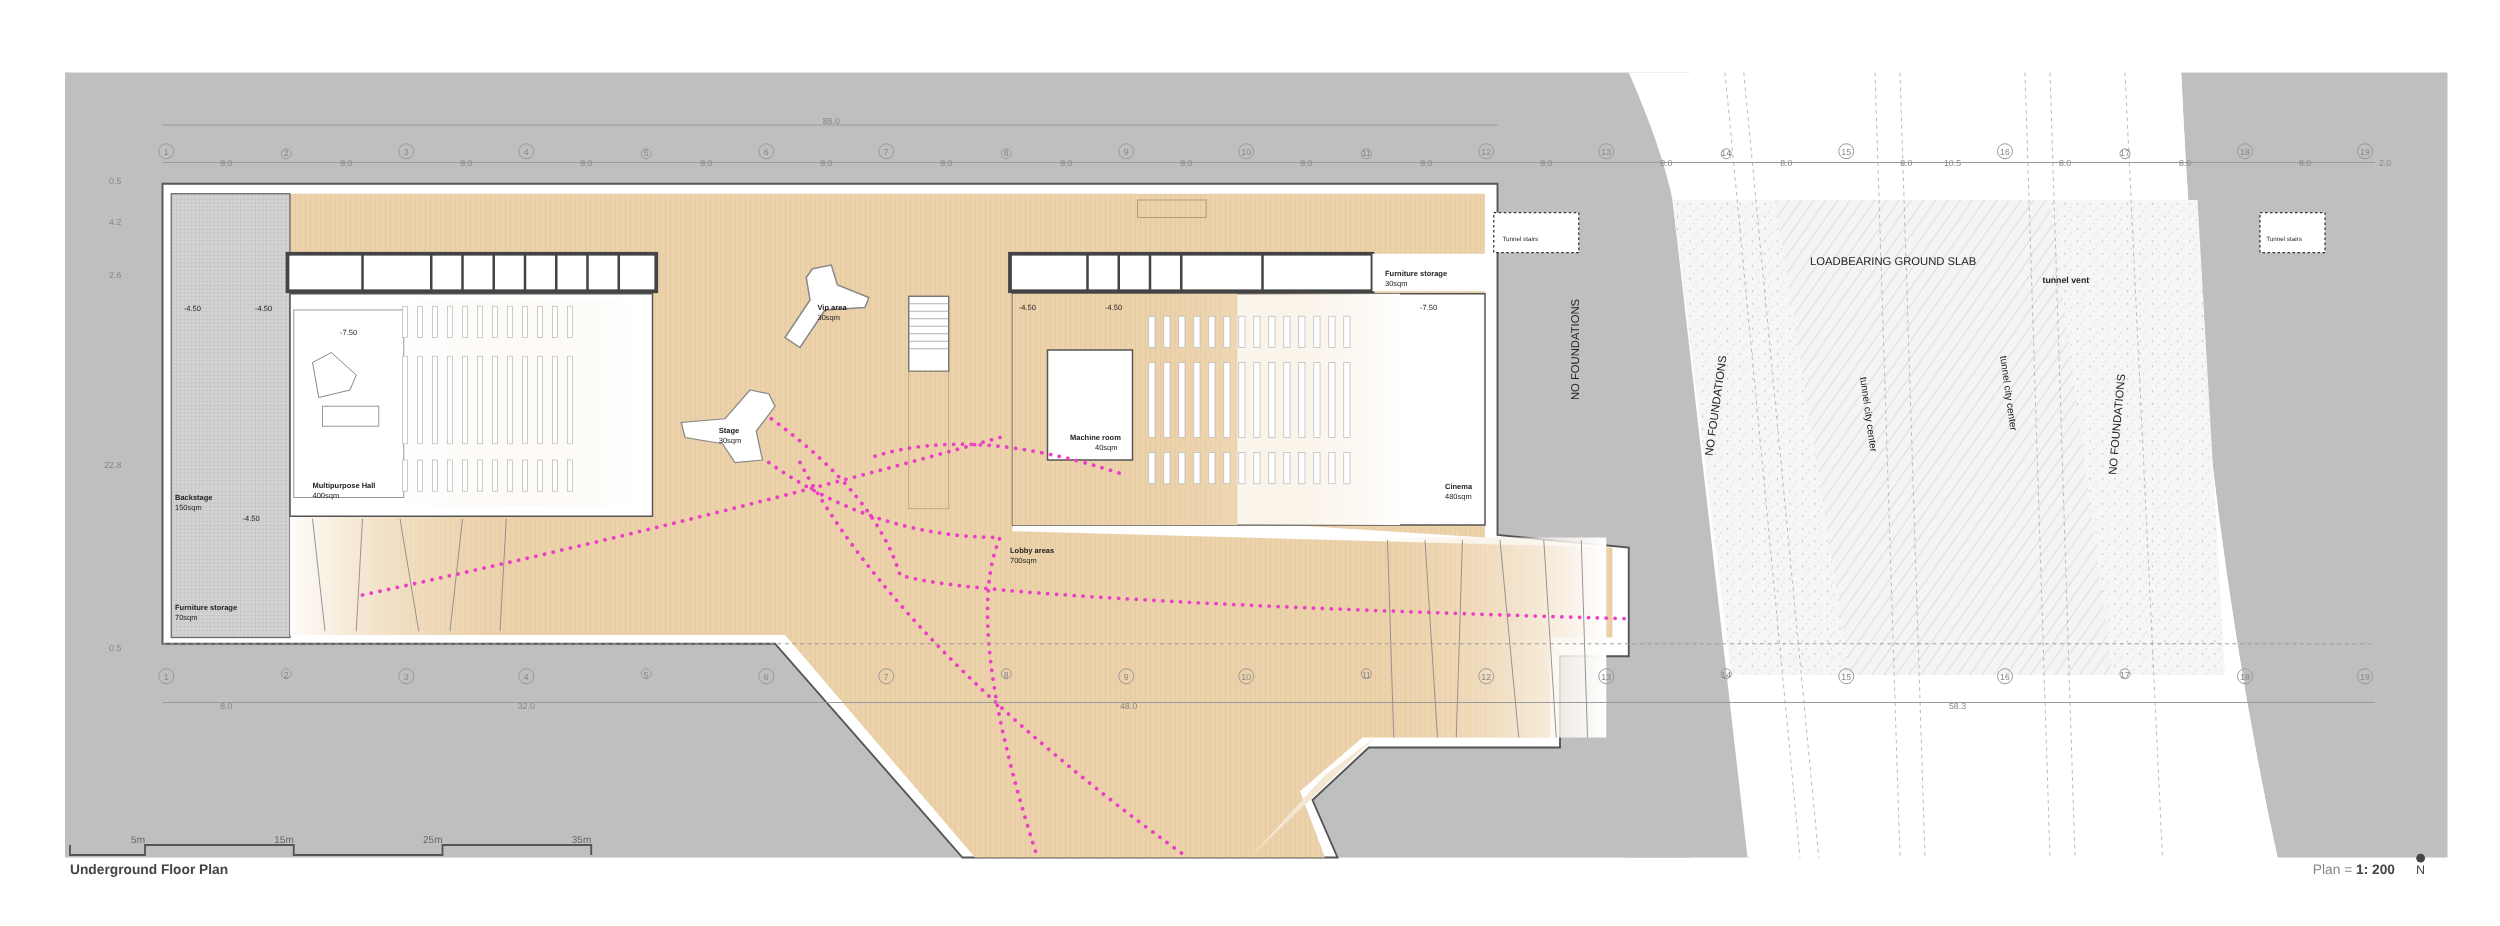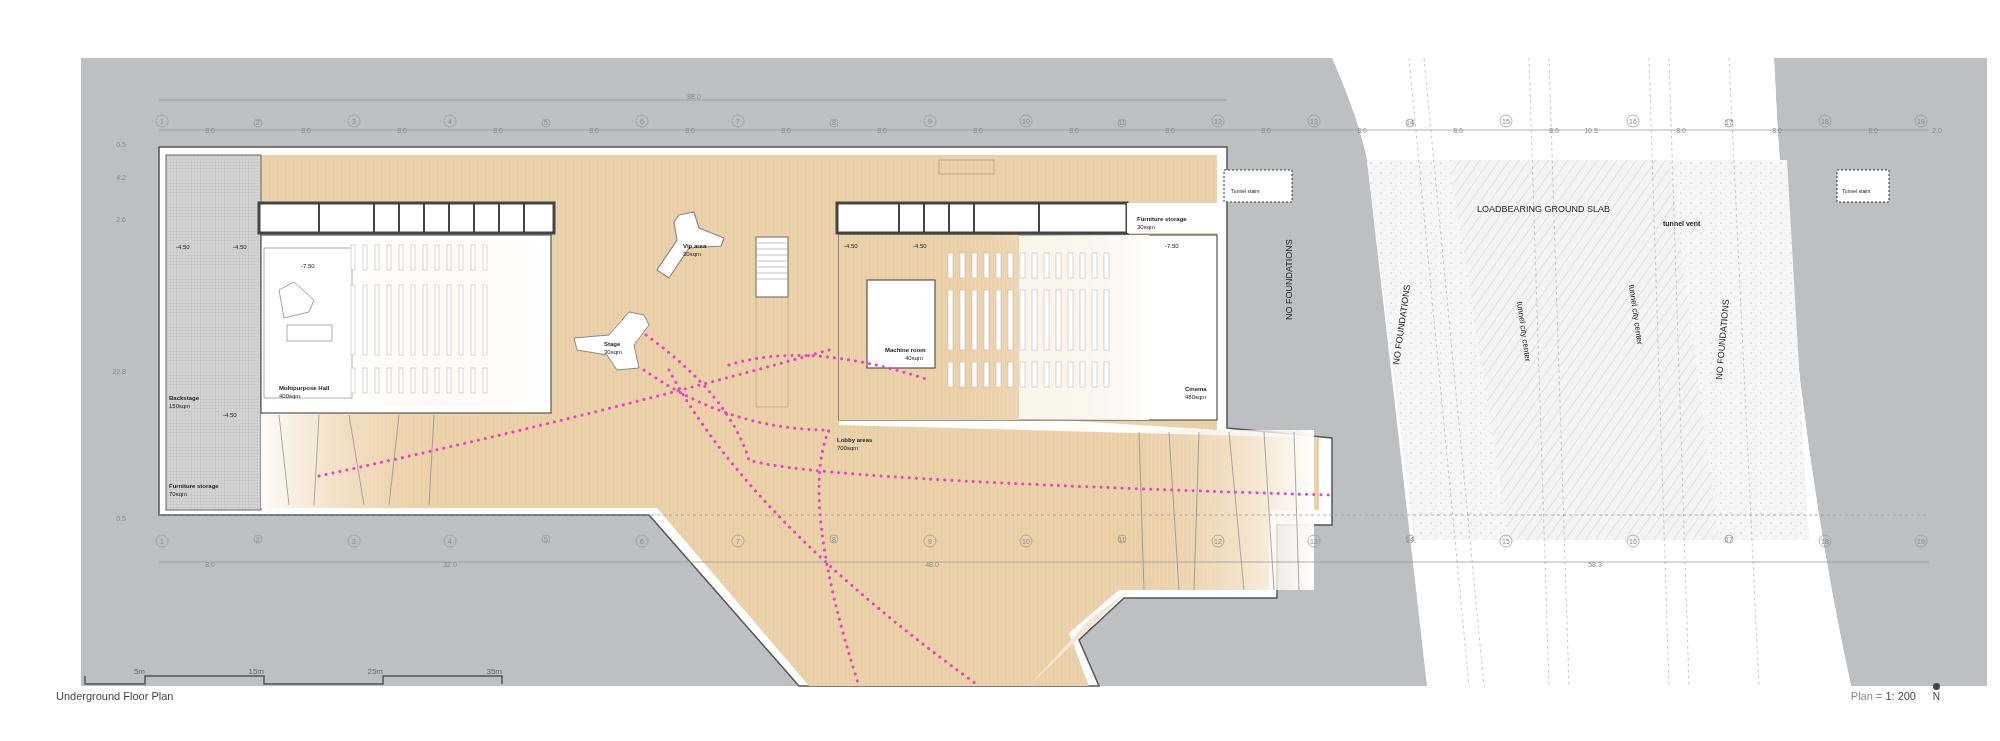--- a/index.html
+++ b/index.html
@@ -1,21 +1,21 @@
 <!DOCTYPE html>
 <html><head>
 <meta charset="utf-8">
 <style>
   html,body{margin:0;padding:0;background:#ffffff;}
   body{width:2000px;height:741px;position:relative;overflow:hidden;font-family:"Liberation Sans",sans-serif;color:#222;}
-  .stage{position:absolute;left:0;top:0;width:1680px;height:741px;margin-left:29px;}
+  .stage{position:absolute;left:0;top:0;width:1680px;height:741px;}
   svg text{font-family:"Liberation Sans",sans-serif;}
-  .caption{position:absolute;left:56px;top:690px;font-size:11px;color:#444;}
+  .caption{position:absolute;left:56px;top:690px;font-size:11px;color:#444;font-weight:bold;}
   .scale-label{position:absolute;right:84px;top:690px;font-size:11px;color:#888;}
-  .scale-label b{color:#444;font-weight:normal;}
+  .scale-label b{color:#444;font-weight:bold;}
   .north{position:absolute;right:60px;top:683px;font-size:10px;color:#444;text-align:center;line-height:10px;}
   .north .dot{display:block;width:7px;height:7px;border-radius:50%;background:#444;margin:0 auto 2px;}
 </style>
 </head>
 <body>
 
 <div class="stage">
 <svg width="2000" height="741" viewBox="0 0 2000 741" xmlns="http://www.w3.org/2000/svg">
   <defs>
     <pattern id="lobbyPat" width="4" height="4" patternUnits="userSpaceOnUse">

